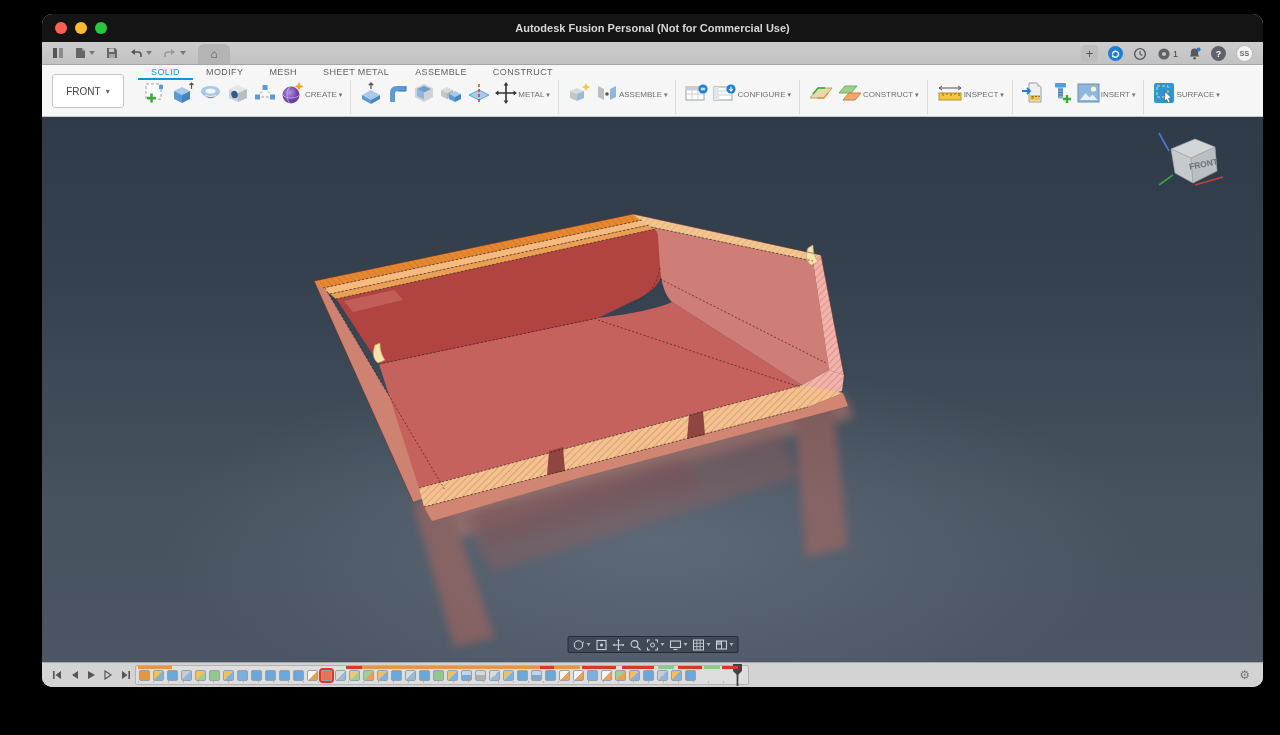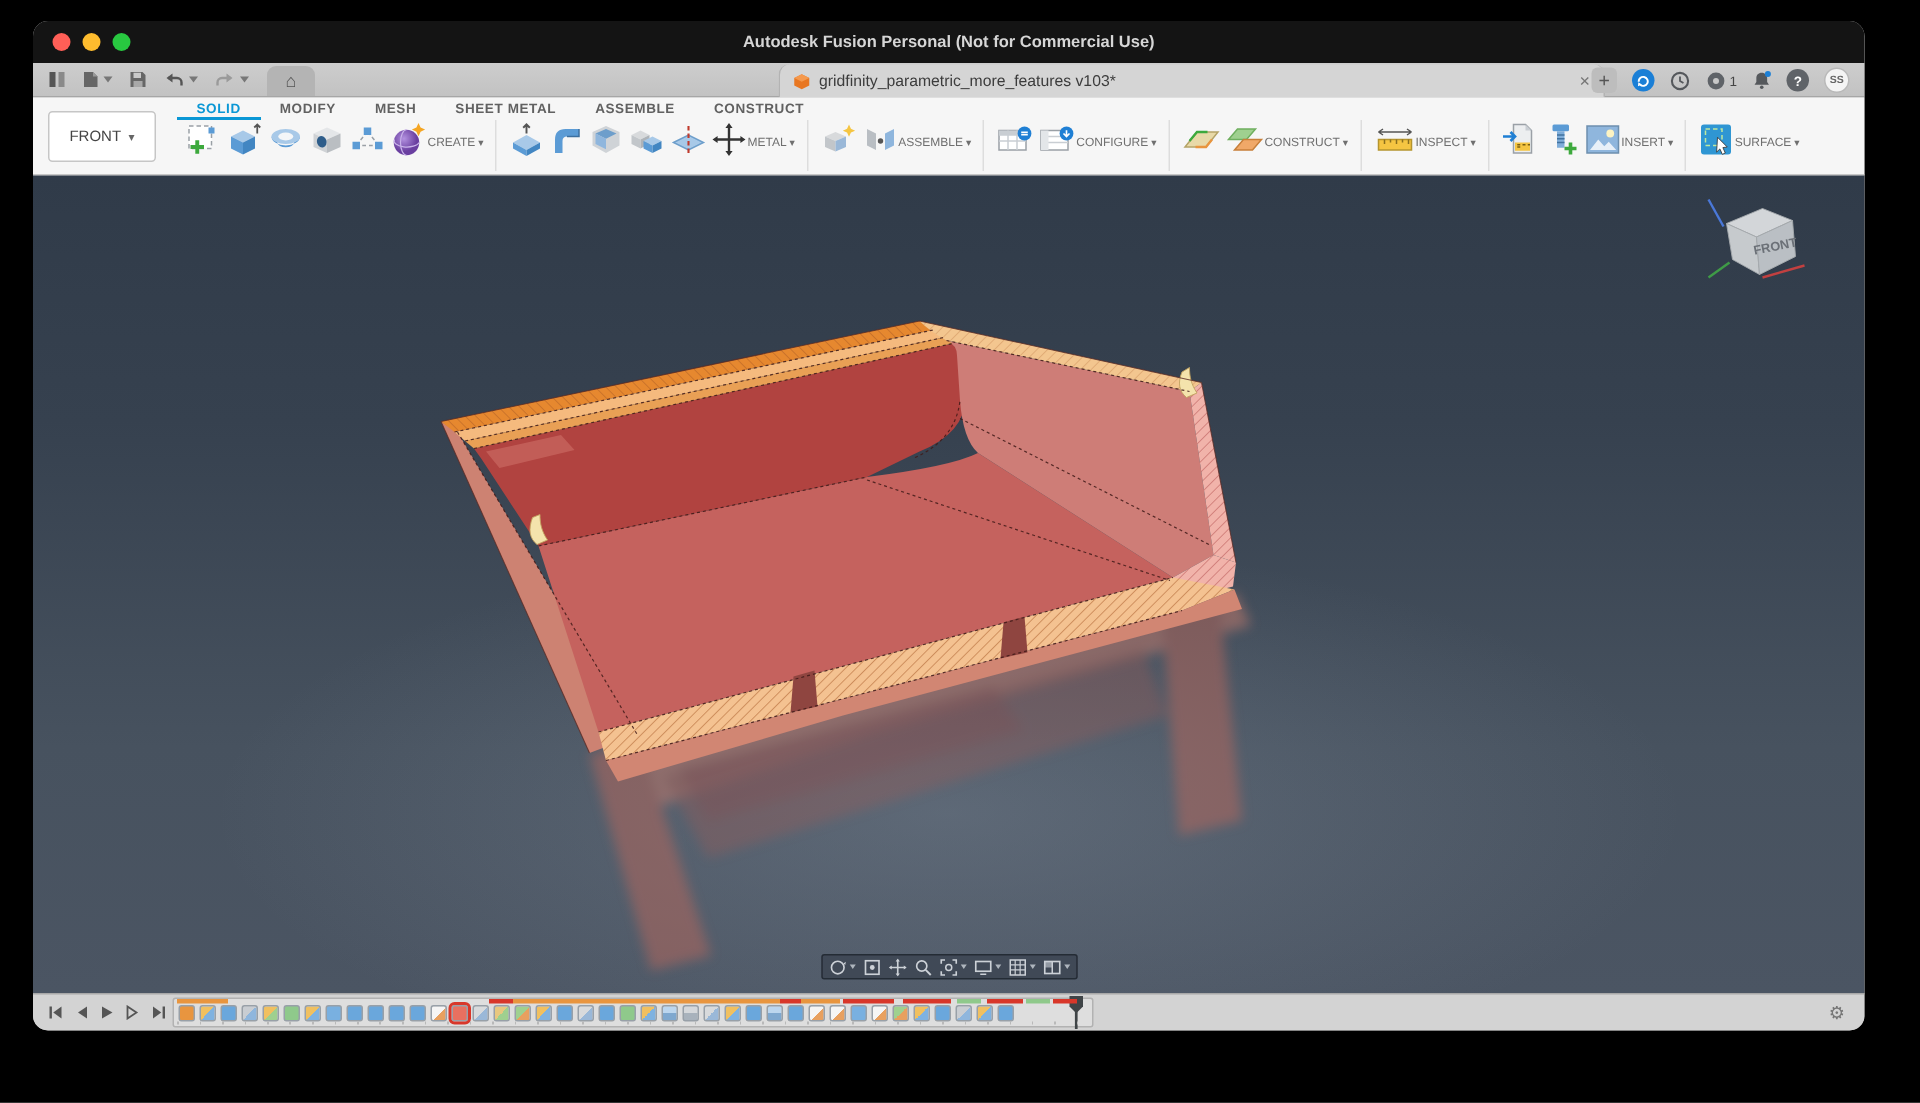--- a/index.html
+++ b/index.html
@@ -1,18 +1,18 @@
 <!DOCTYPE html>
 <html><head>
 <meta charset="utf-8">
 <style>
   * { box-sizing: border-box; margin: 0; padding: 0; }
   html,body { width:1280px; height:735px; background:#000; font-family:"Liberation Sans", sans-serif; overflow:hidden; }
 
-  .window { position:absolute; left:22px; top:14px; width:1221px; height:673px;
+  .window { position:absolute; left:42px; top:14px; width:1221px; height:673px;
     border-radius:10px; overflow:hidden; background:#d4d4d4;
     box-shadow:0 18px 45px rgba(0,0,0,.65); }
 
   
   .titlebar { height:28px; background:#141414; position:relative; display:flex; align-items:center; justify-content:center; }
   .traffic { position:absolute; left:13px; top:8px; display:flex; gap:8px; }
   .tl-dot { width:12px; height:12px; border-radius:50%; }
   .title { color:#d6d6d6; font-size:11px; font-weight:bold; }
 
   
@@ -33,21 +33,21 @@
   .job-wrap { display:flex; align-items:center; gap:2px; font-size:9px; color:#444; }
   .help-ic { background:#5f6368; color:#fff; font-size:9px; font-weight:bold; }
   .help-ic::before { content:"?"; }
   .avatar { width:17px; height:17px; border-radius:50%; background:#f4f4f4; border:1px solid #b9b9b9; color:#666; font-size:7px; font-weight:bold; display:flex; align-items:center; justify-content:center; }
 
   
   .ribbon { height:52px; background:#f6f6f6; border-bottom:1px solid #c7c7c7; position:relative; }
   .design-btn { position:absolute; left:10px; top:9px; width:72px; height:34px; background:#fff; border:1px solid #c6c6c6; border-radius:3px; display:flex; align-items:center; justify-content:center; gap:5px; font-size:10px; color:#444; }
   .design-btn::after { content:"▾"; font-size:8px; color:#666; }
   .ribbon-tabs { display:flex; margin-left:96px; height:15px; align-items:flex-end; }
-  .rtab { font-size:9px; font-weight:bold; letter-spacing:.4px; color:#616161; padding:0 13px; height:15px; line-height:14px; }
+  .rtab { font-size:9px; font-weight:normal; letter-spacing:.4px; color:#616161; padding:0 13px; height:15px; line-height:14px; }
   .rtab.active { color:#0a97d5; box-shadow:inset 0 -2px 0 #0a97d5; }
   .ribbon-body { display:flex; margin-left:96px; height:36px; align-items:flex-start; }
   .rgroup { display:flex; flex-direction:row; align-items:center; padding:0 5px; }
   .rg-icons { display:flex; align-items:center; gap:3px; height:26px; }
   .rg-icons svg { display:block; }
   .rg-label { font-size:8px; color:#6f6f6f; margin-top:2px; white-space:nowrap; }
   .rg-label::after { content:" ▾"; font-size:7px; }
   .rdivider { width:1px; height:34px; background:#ddd; margin:0 3px; align-self:flex-start; }
   .ribtn { display:flex; align-items:center; justify-content:center; }
 
@@ -131,28 +131,20 @@
       <span class="qa-btn">
         <svg width="14" height="11">
             <path d="M11,4 h-6 a3,3 0 0 0 -3,3 v2" fill="none" stroke="#9a9a9a" stroke-width="1.6"></path>
             <path d="M8,1 L12,4 L8,7 Z" fill="#9a9a9a"></path>
           </svg>
         <span class="qa-caret"></span>
       </span>
     </div>
     <div class="home-tab"></div>
 
-    <div class="doc-tab">
-      <svg width="11" height="11">
-          <path d="M5.5,0.5 L10.5,3 L10.5,8 L5.5,10.5 L0.5,8 L0.5,3 Z" fill="#e87722"></path>
-          <path d="M5.5,0.5 L10.5,3 L5.5,5.5 L0.5,3 Z" fill="#f5994d"></path>
-        </svg>
-      <span class="doc-tab-label">gridfinity_parametric_more_features v103*</span>
-      <span class="tab-close"></span>
-    </div>
 
     <div class="tabrow-right">
       <span class="newtab"></span>
       <span class="circle-ic" style="background:#1b7fd6">
         <svg width="9" height="9">
             <path d="M1.5,5.5 a3,3 0 1 1 1,2" fill="none" stroke="#fff" stroke-width="1.3"></path>
             <path d="M1,8.5 L1.2,5.8 L3.6,7.3 Z" fill="#fff"></path>
           </svg>
       </span>
       <span class="qa-btn">

